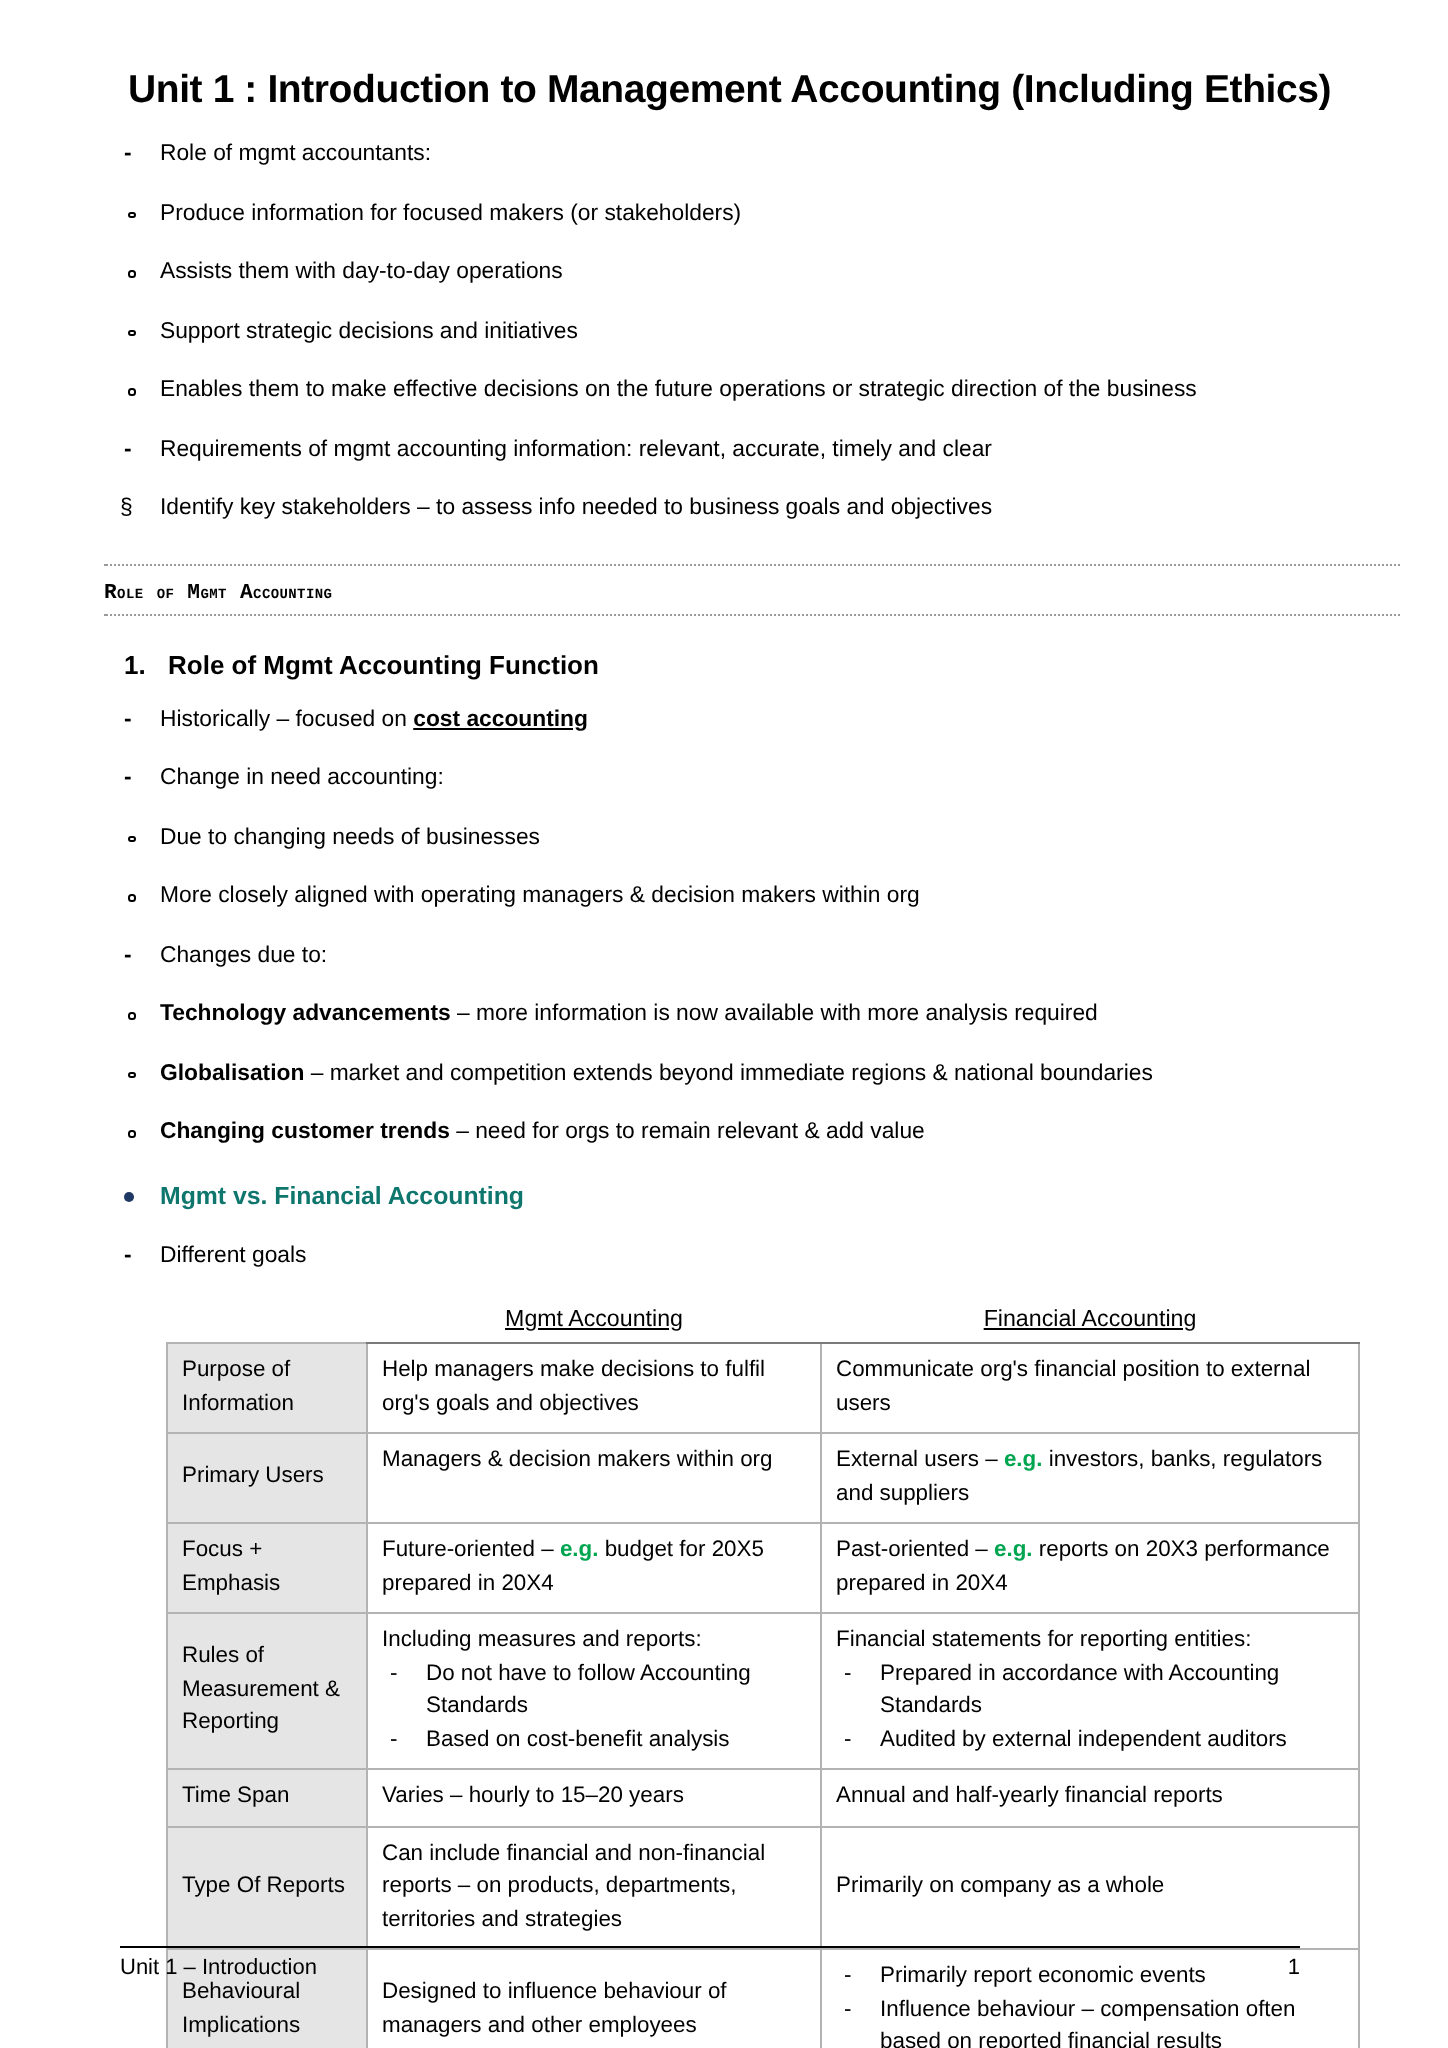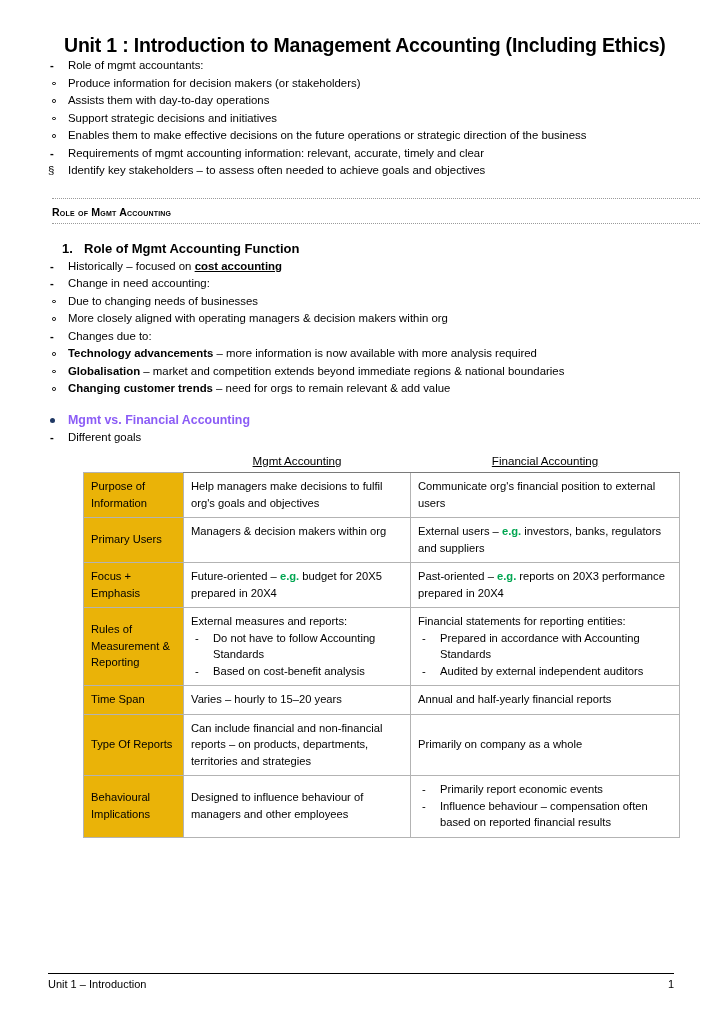--- a/index.html
+++ b/index.html
@@ -34,21 +34,21 @@
     white-space: nowrap;
   }
 
   
   ul.lvl { list-style: none; margin: 0; padding: 0; }
 
   li.dash, li.circ, li.sect, li.dot {
     position: relative;
     font-size: 11.4px;
     line-height: 17.5px;
-    margin: 0;
+    margin: 12px;
     padding: 0 0 0 28px;
   }
   li.dash::before {
     content: "-";
     position: absolute;
     left: 10px;
     top: 0;
     font-weight: bold;
     font-size: 11.4px;
   }
@@ -93,41 +93,42 @@
     padding: 3px 0 3px 0;
     border-top: 1px dotted #9a9a9a;
     border-bottom: 1px dotted #9a9a9a;
     width: 648px;
   }
   .section-rule .label {
     font-size: 10.6px;
     font-weight: bold;
     font-variant: small-caps;
     letter-spacing: 0.2px;
+    font-family: Liberation Mono, monospace;
   }
 
   
   .num-heading {
     margin: 17px 0 2px 22px;
     font-size: 13px;
     font-weight: bold;
     position: relative;
     padding-left: 22px;
   }
   .num-heading .num {
     position: absolute;
     left: 0;
     top: 0;
     font-weight: bold;
   }
   .num-heading .light { font-weight: bold; }
 
   
   .blue-heading {
-    color: #8b5cf6;
+    color: #0f766e;
     font-weight: bold;
     font-size: 12.4px;
   }
 
   .b { font-weight: bold; }
   .bu { font-weight: bold; text-decoration: underline; }
   .eg { color: #00A550; font-weight: bold; }
 
   
   table.cmp {
@@ -160,21 +161,21 @@
   table.cmp thead th.blank {
     border: none;
     border-bottom: none;
   }
   table.cmp thead th .hdr {
     text-decoration: underline;
     font-weight: normal;
     font-size: 11.6px;
   }
   table.cmp td.rowlabel {
-    background: #eab308;
+    background: #e5e5e5;
     font-weight: normal;
   }
   table.cmp td.mid { vertical-align: middle; }
 
   
   ul.cell-list {
     list-style: none;
     margin: 0;
     padding: 0;
   }
@@ -187,53 +188,53 @@
     content: "-";
     position: absolute;
     left: 4px;
     top: 0;
   }
 
   
   .footer {
     position: absolute;
     left: 40px;
-    right: 24px;
+    right: 48px;
     bottom: 34px;
     border-top: 1.2px solid #000;
     padding-top: 4px;
     display: flex;
     justify-content: space-between;
     align-items: baseline;
     font-size: 11px;
-    margin-left: 8px;
+    margin-left: 20px;
     margin-right: 26px;
   }
 </style>
 </head>
 <body>
 
 <div class="page">
 
   <h1 class="doc-title">Unit 1 : Introduction to Management Accounting (Including Ethics)</h1>
 
   <ul class="lvl block-a">
     <li class="dash">Role of mgmt accountants:</li>
   </ul>
   <ul class="lvl indent-2">
-    <li class="circ">Produce information for decision makers (or stakeholders)</li>
+    <li class="circ">Produce information for focused makers (or stakeholders)</li>
     <li class="circ">Assists them with day-to-day operations</li>
     <li class="circ">Support strategic decisions and initiatives</li>
     <li class="circ">Enables them to make effective decisions on the future operations or strategic direction of the business</li>
   </ul>
   <ul class="lvl">
     <li class="dash">Requirements of mgmt accounting information: relevant, accurate, timely and clear</li>
   </ul>
   <ul class="lvl indent-3">
-    <li class="sect">Identify key stakeholders – to assess often needed to achieve goals and objectives</li>
+    <li class="sect">Identify key stakeholders – to assess info needed to business goals and objectives</li>
   </ul>
 
   <div class="section-rule">
     <span class="label">Role of Mgmt Accounting</span>
   </div>
 
   <div class="num-heading">
     <span class="num">1.</span><span class="b">Role</span><span class="light"> of Mgmt Accounting Function</span>
   </div>
 
@@ -294,21 +295,21 @@
 
       <tr>
         <td class="rowlabel">Focus + Emphasis</td>
         <td><span>Future-oriented – </span><span class="eg">e.g.</span><span> budget for 20X5 prepared in 20X4</span></td>
         <td><span>Past-oriented – </span><span class="eg">e.g.</span><span> reports on 20X3 performance prepared in 20X4</span></td>
       </tr>
 
       <tr>
         <td class="rowlabel mid">Rules of Measurement &amp; Reporting</td>
         <td>
-          <div>External measures and reports:</div>
+          <div>Including measures and reports:</div>
           <ul class="cell-list">
             <li>Do not have to follow Accounting Standards</li>
             <li>Based on cost-benefit analysis</li>
           </ul>
         </td>
         <td>
           <div>Financial statements for reporting entities:</div>
           <ul class="cell-list">
             <li>Prepared in accordance with Accounting Standards</li>
             <li>Audited by external independent auditors</li>

